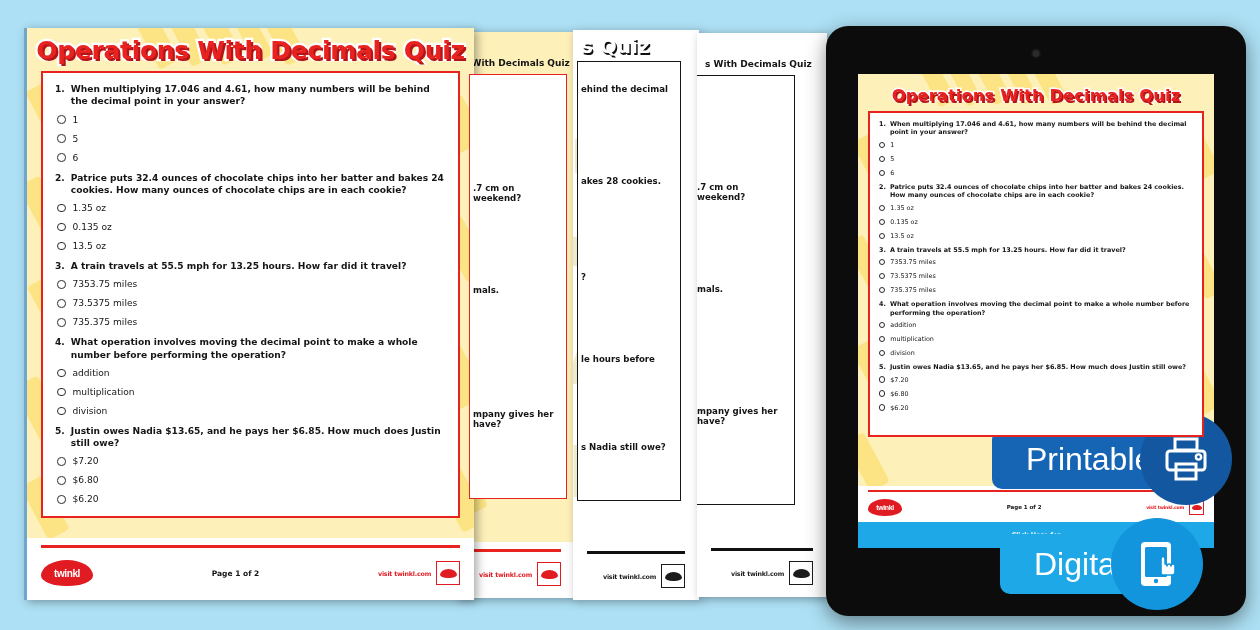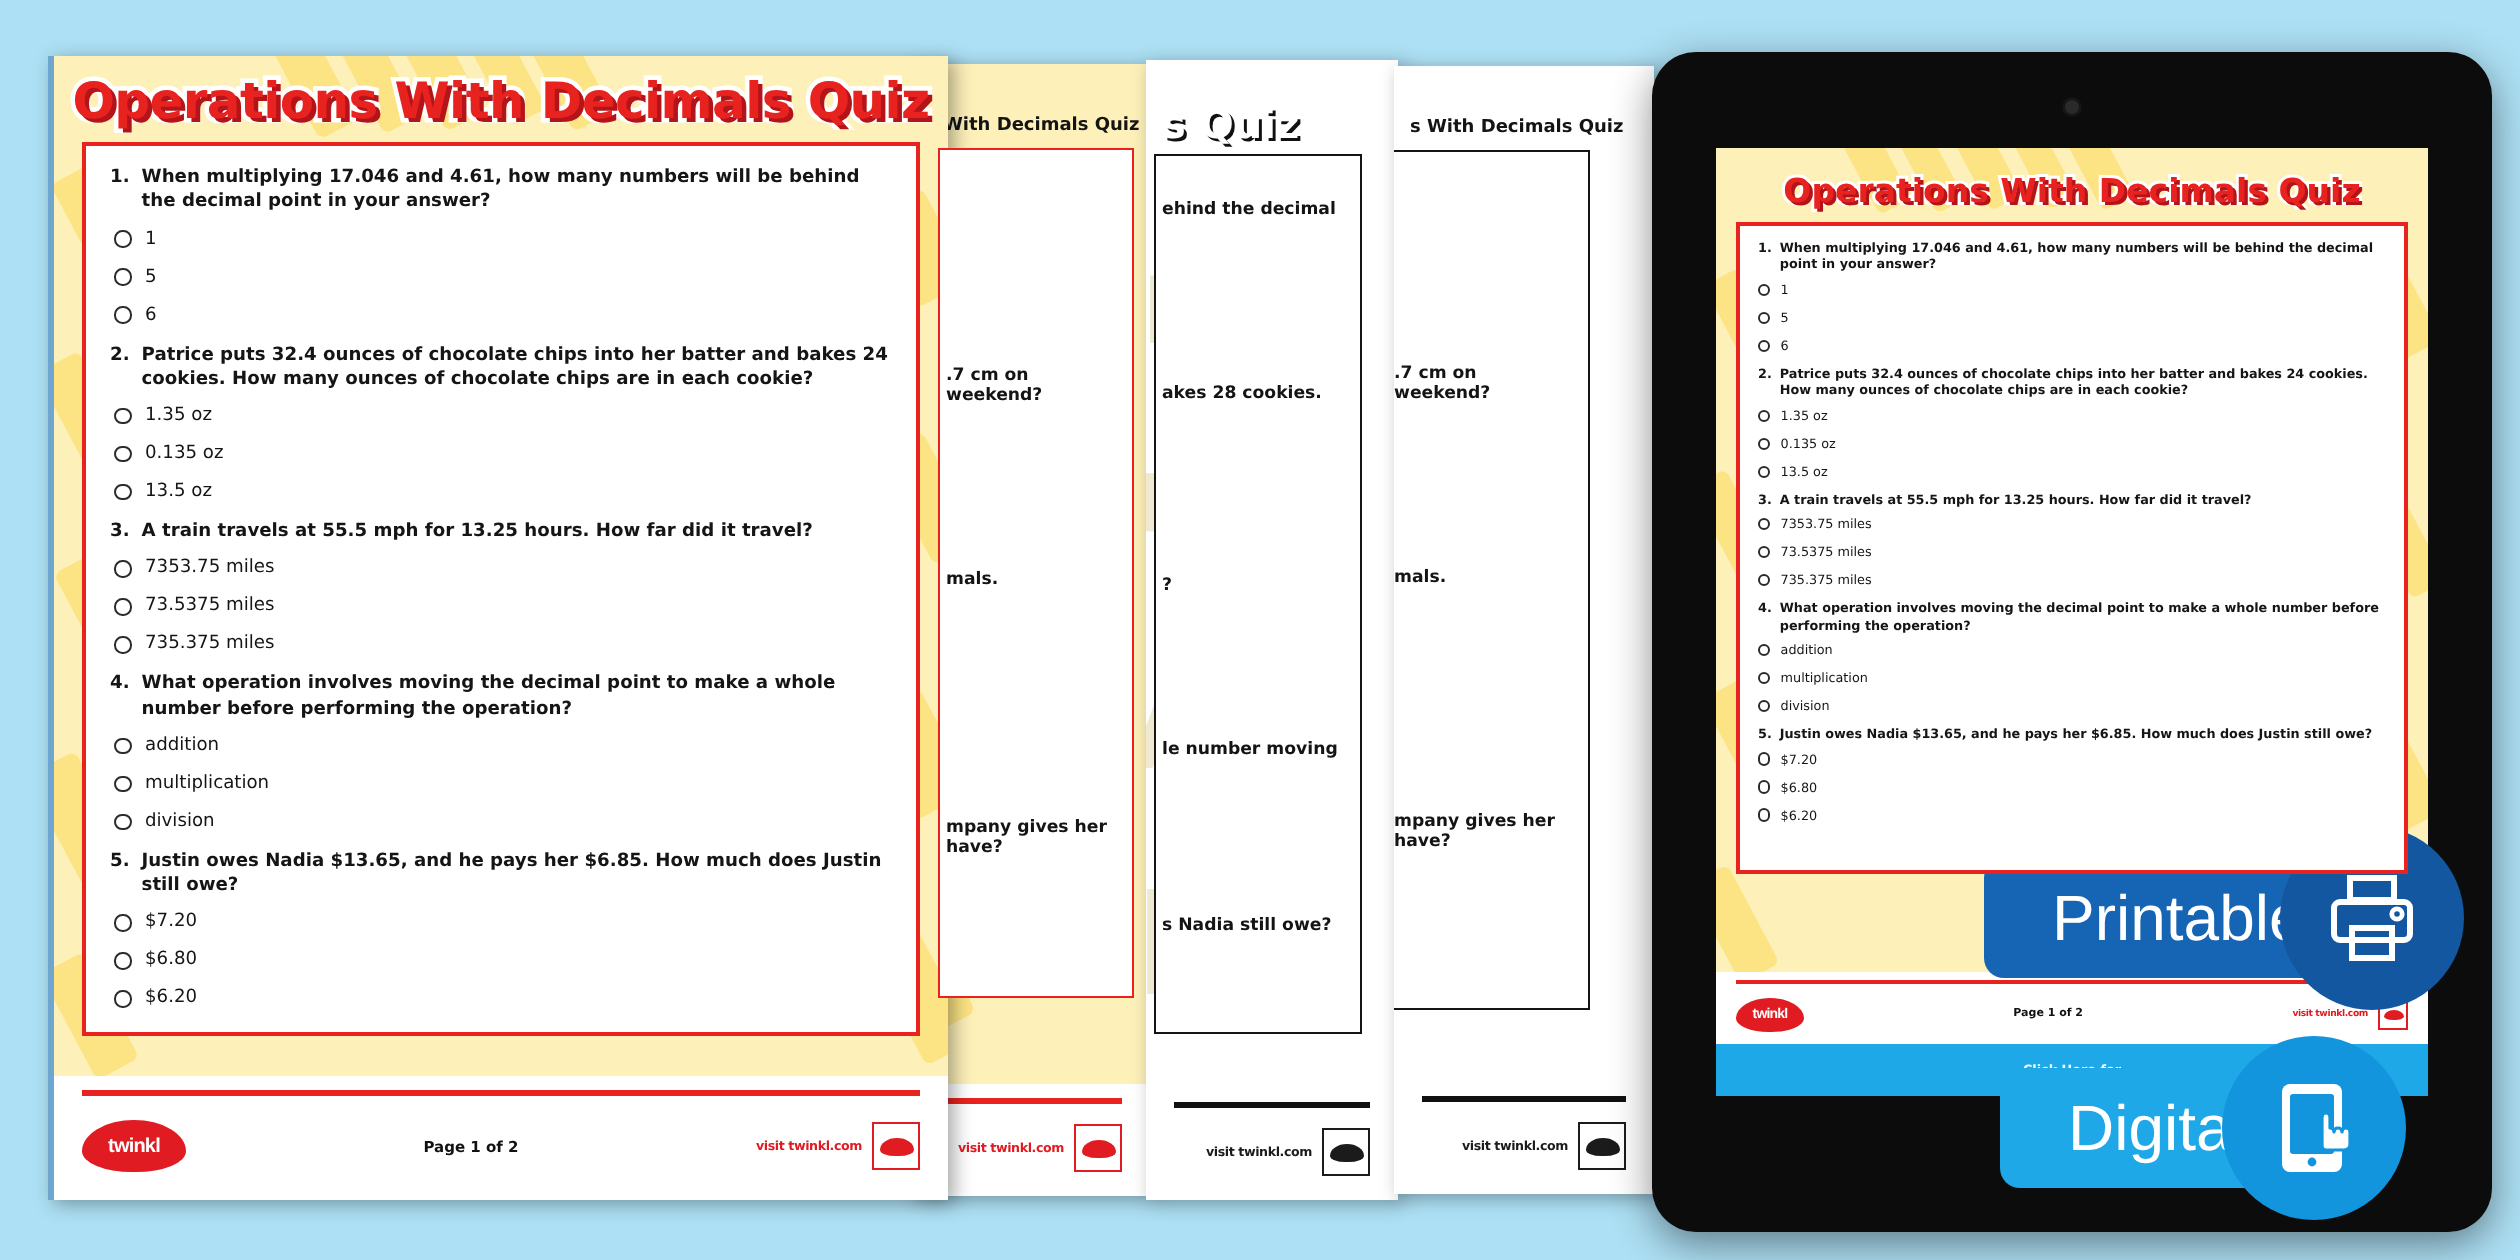--- a/index.html
+++ b/index.html
@@ -200,26 +200,26 @@
   </div>
 </div>
 
 <div class="back-sheet sheet shadowed" id="sp-1" style="left:573px; top:30px; width:126px; height:570px; background:#fff;">
   <div class="blobs">
     <div class="ghost" style="left:-2px; top:96px; font-size:44px;">■</div>
     <div class="ghost" style="left:-6px; top:196px; font-size:38px;">■</div>
     <div class="ghost" style="left:-8px; top:300px; font-size:58px;">A</div>
     <div class="ghost" style="left:-6px; top:400px; font-size:72px;">B</div>
   </div>
-  <div class="bs-title" style="padding-top:20px; font-size:20px; text-align:left; -webkit-text-stroke:3px #fff; paint-order:stroke fill; text-shadow:1.5px 1.5px 0 #111; color:#fff;">s Quiz</div>
+  <div class="bs-title" style="padding-top:4px; font-size:20px; text-align:left; -webkit-text-stroke:3px #fff; paint-order:stroke fill; text-shadow:1.5px 1.5px 0 #111; color:#fff;">s Quiz</div>
   <div class="bs-box" style="position:relative;z-index:3;margin:3px 18px 0 4px;height:440px;">
     <div class="bs-frag" style="margin-top:22px;">ehind the decimal</div>
     <div class="bs-frag" style="margin-top:82px;">akes 28 cookies.</div>
     <div class="bs-frag" style="margin-top:86px;">?</div>
-    <div class="bs-frag" style="margin-top:72px;">le number moving</div>
+    <div class="bs-frag" style="margin-top:72px;">le hours before</div>
     <div class="bs-frag" style="margin-top:78px;">s Nadia still owe?</div>
   </div>
   <div class="footer" style="height:56px;">
     <div class="rule blk"></div>
     <div style="flex:1"></div>
     <div class="visit blk">visit twinkl.com</div>
     <div class="stamp blk">
         <div class="inner"></div>
       </div>
   </div>

